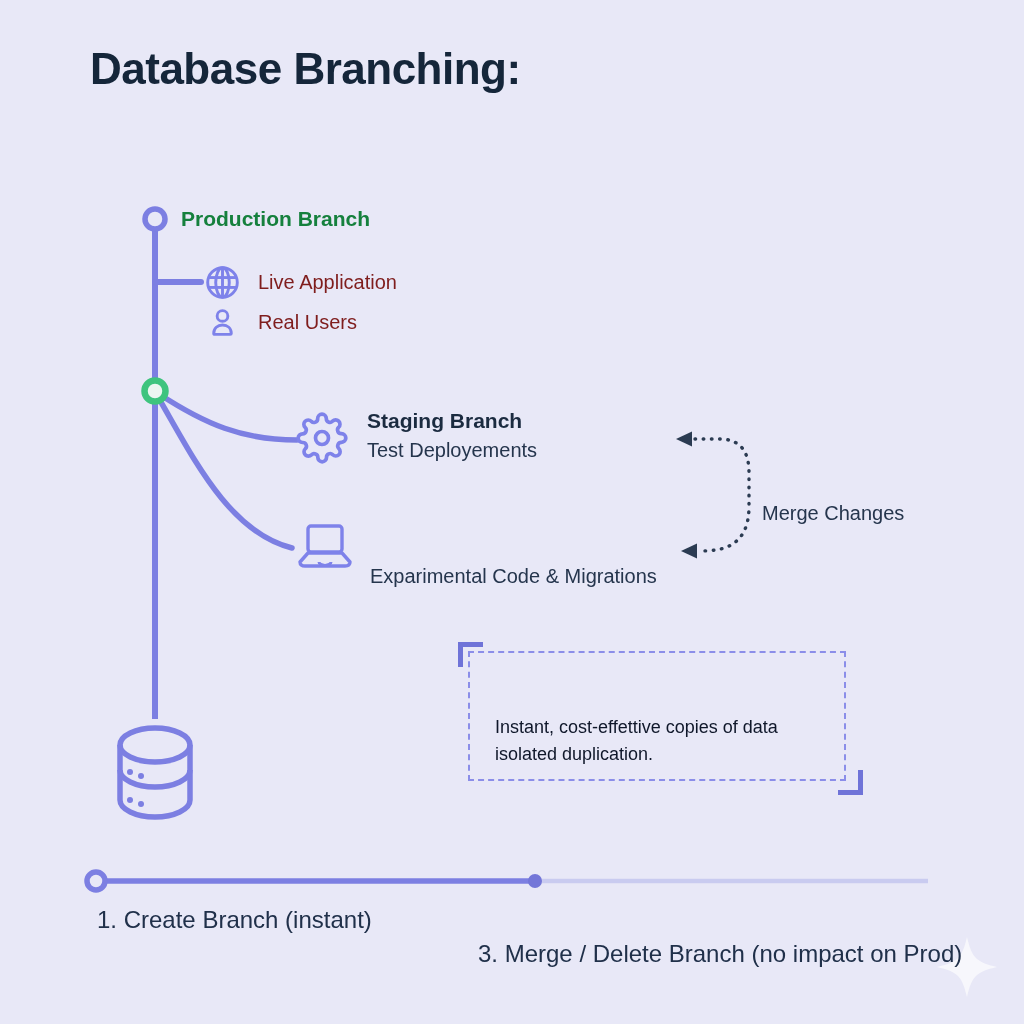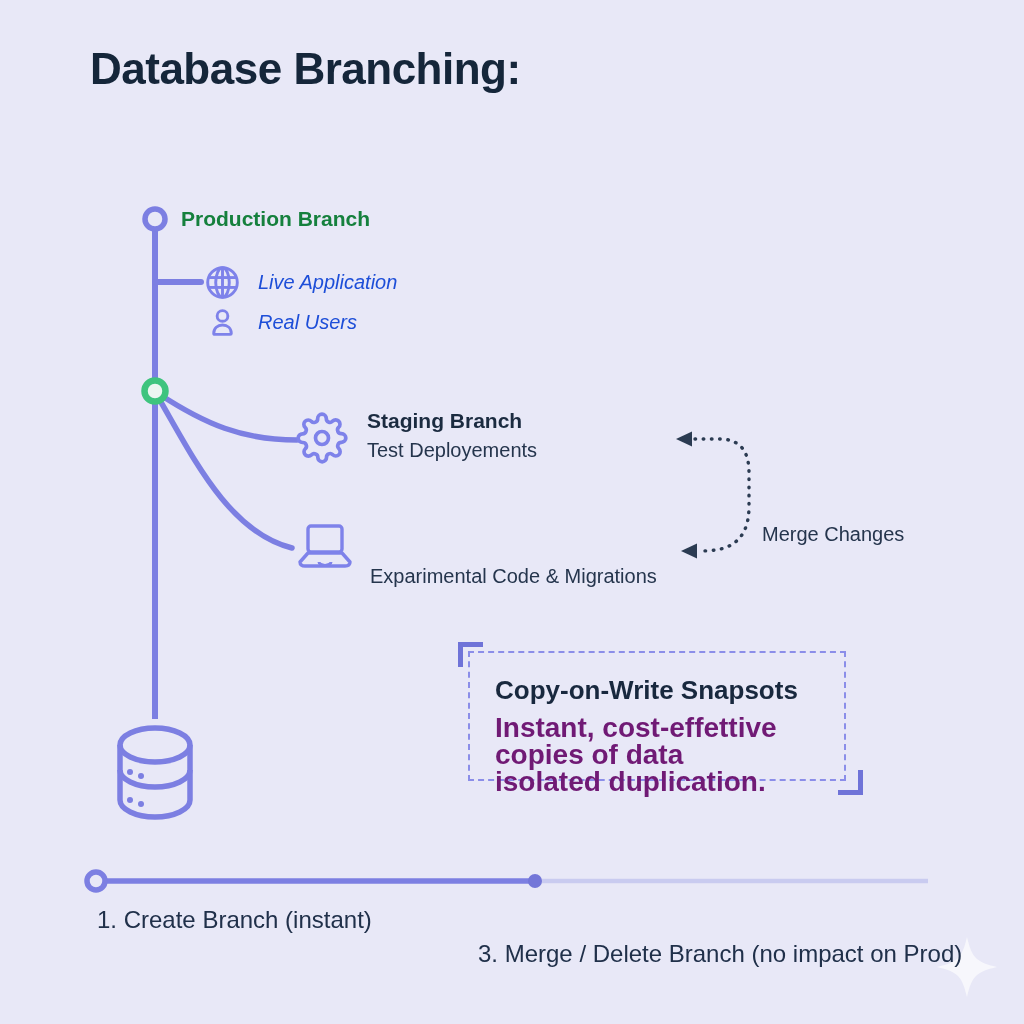--- a/index.html
+++ b/index.html
@@ -14,21 +14,21 @@
   .abs{position:absolute;}
   .title{
     left:90px;top:42px;
     font-size:44px;font-weight:bold;line-height:53px;
     letter-spacing:-0.5px;color:#15263a;
   }
   .node-label{
     font-size:21px;font-weight:bold;color:#15803d;line-height:26px;
   }
   .item-label{
-    font-size:20px;color:#1d4ed8;line-height:25px;font-style:italic;
+    font-size:20px;color:#7f1d1d;line-height:25px;
   }
   .branch-title{
     font-size:21px;font-weight:bold;color:#1b2b40;line-height:26px;
   }
   .branch-sub{
     font-size:20px;color:#25354d;line-height:25px;
   }
   .merge-label{
     font-size:20px;color:#25354d;line-height:26px;
   }
@@ -36,21 +36,21 @@
     left:468px;top:651px;width:378px;height:130px;
     border:2px dashed #8b8ee9;
     box-sizing:border-box;
   }
   .snapshot-title{
     position:absolute;left:25px;top:22px;
     font-size:26px;font-weight:bold;color:#18283e;line-height:30px;
   }
   .snapshot-body{
     position:absolute;left:25px;top:61px;
-    font-size:28px;color:#701a75;line-height:27px;font-weight:bold;
+    font-size:18px;color:#0f172a;line-height:27px;
   }
   .corner-bracket{position:absolute;width:20px;height:20px;}
   .corner-tl{
     left:458px;top:642px;
     border-left:5px solid #6f73d8;border-top:5px solid #6f73d8;
   }
   .corner-br{
     left:838px;top:770px;
     border-right:5px solid #6f73d8;border-bottom:5px solid #6f73d8;
   }
@@ -132,24 +132,23 @@
   <div class="abs branch-title" style="left:367px;top:408px">Staging Branch</div>
   <div class="abs branch-sub" style="left:367px;top:438px">Test Deployements</div>
 
   <svg class="abs" style="left:295px;top:519px" width="60" height="54" viewBox="0 0 60 54" fill="none" stroke="#7e82ea" stroke-width="3.4" stroke-linejoin="round">
     <rect x="13" y="7" width="34" height="26" rx="3"></rect>
     <path d="M5 43 L13 34 H47 L55 43 C55 46 53 47 50 47 H10 C7 47 5 46 5 43 Z"></path>
     <path d="M24 43 A6 3.4 0 0 0 36 43" stroke-width="3"></path>
   </svg>
   <div class="abs branch-sub" style="left:370px;top:564px">Exparimental Code &amp; Migrations</div>
 
-  <div class="abs merge-label" style="left:762px;top:521px">Merge Changes</div>
+  <div class="abs merge-label" style="left:762px;top:500px">Merge Changes</div>
 
   <div class="abs snapshot-box">
-    <div class="snapshot-title">Copy-on-Write Snapsots</div>
     <div class="snapshot-body">
       <div>Instant, cost-effettive copies of data</div>
       <div>isolated duplication.</div>
     </div>
   </div>
   <div class="abs corner-bracket corner-tl"></div>
   <div class="abs corner-bracket corner-br"></div>
 
   <div class="abs step-label" style="left:97px;top:906px">1. Create Branch (instant)</div>
   <div class="abs step-label" style="left:478px;top:940px">3. Merge / Delete Branch (no impact on Prod)</div>

